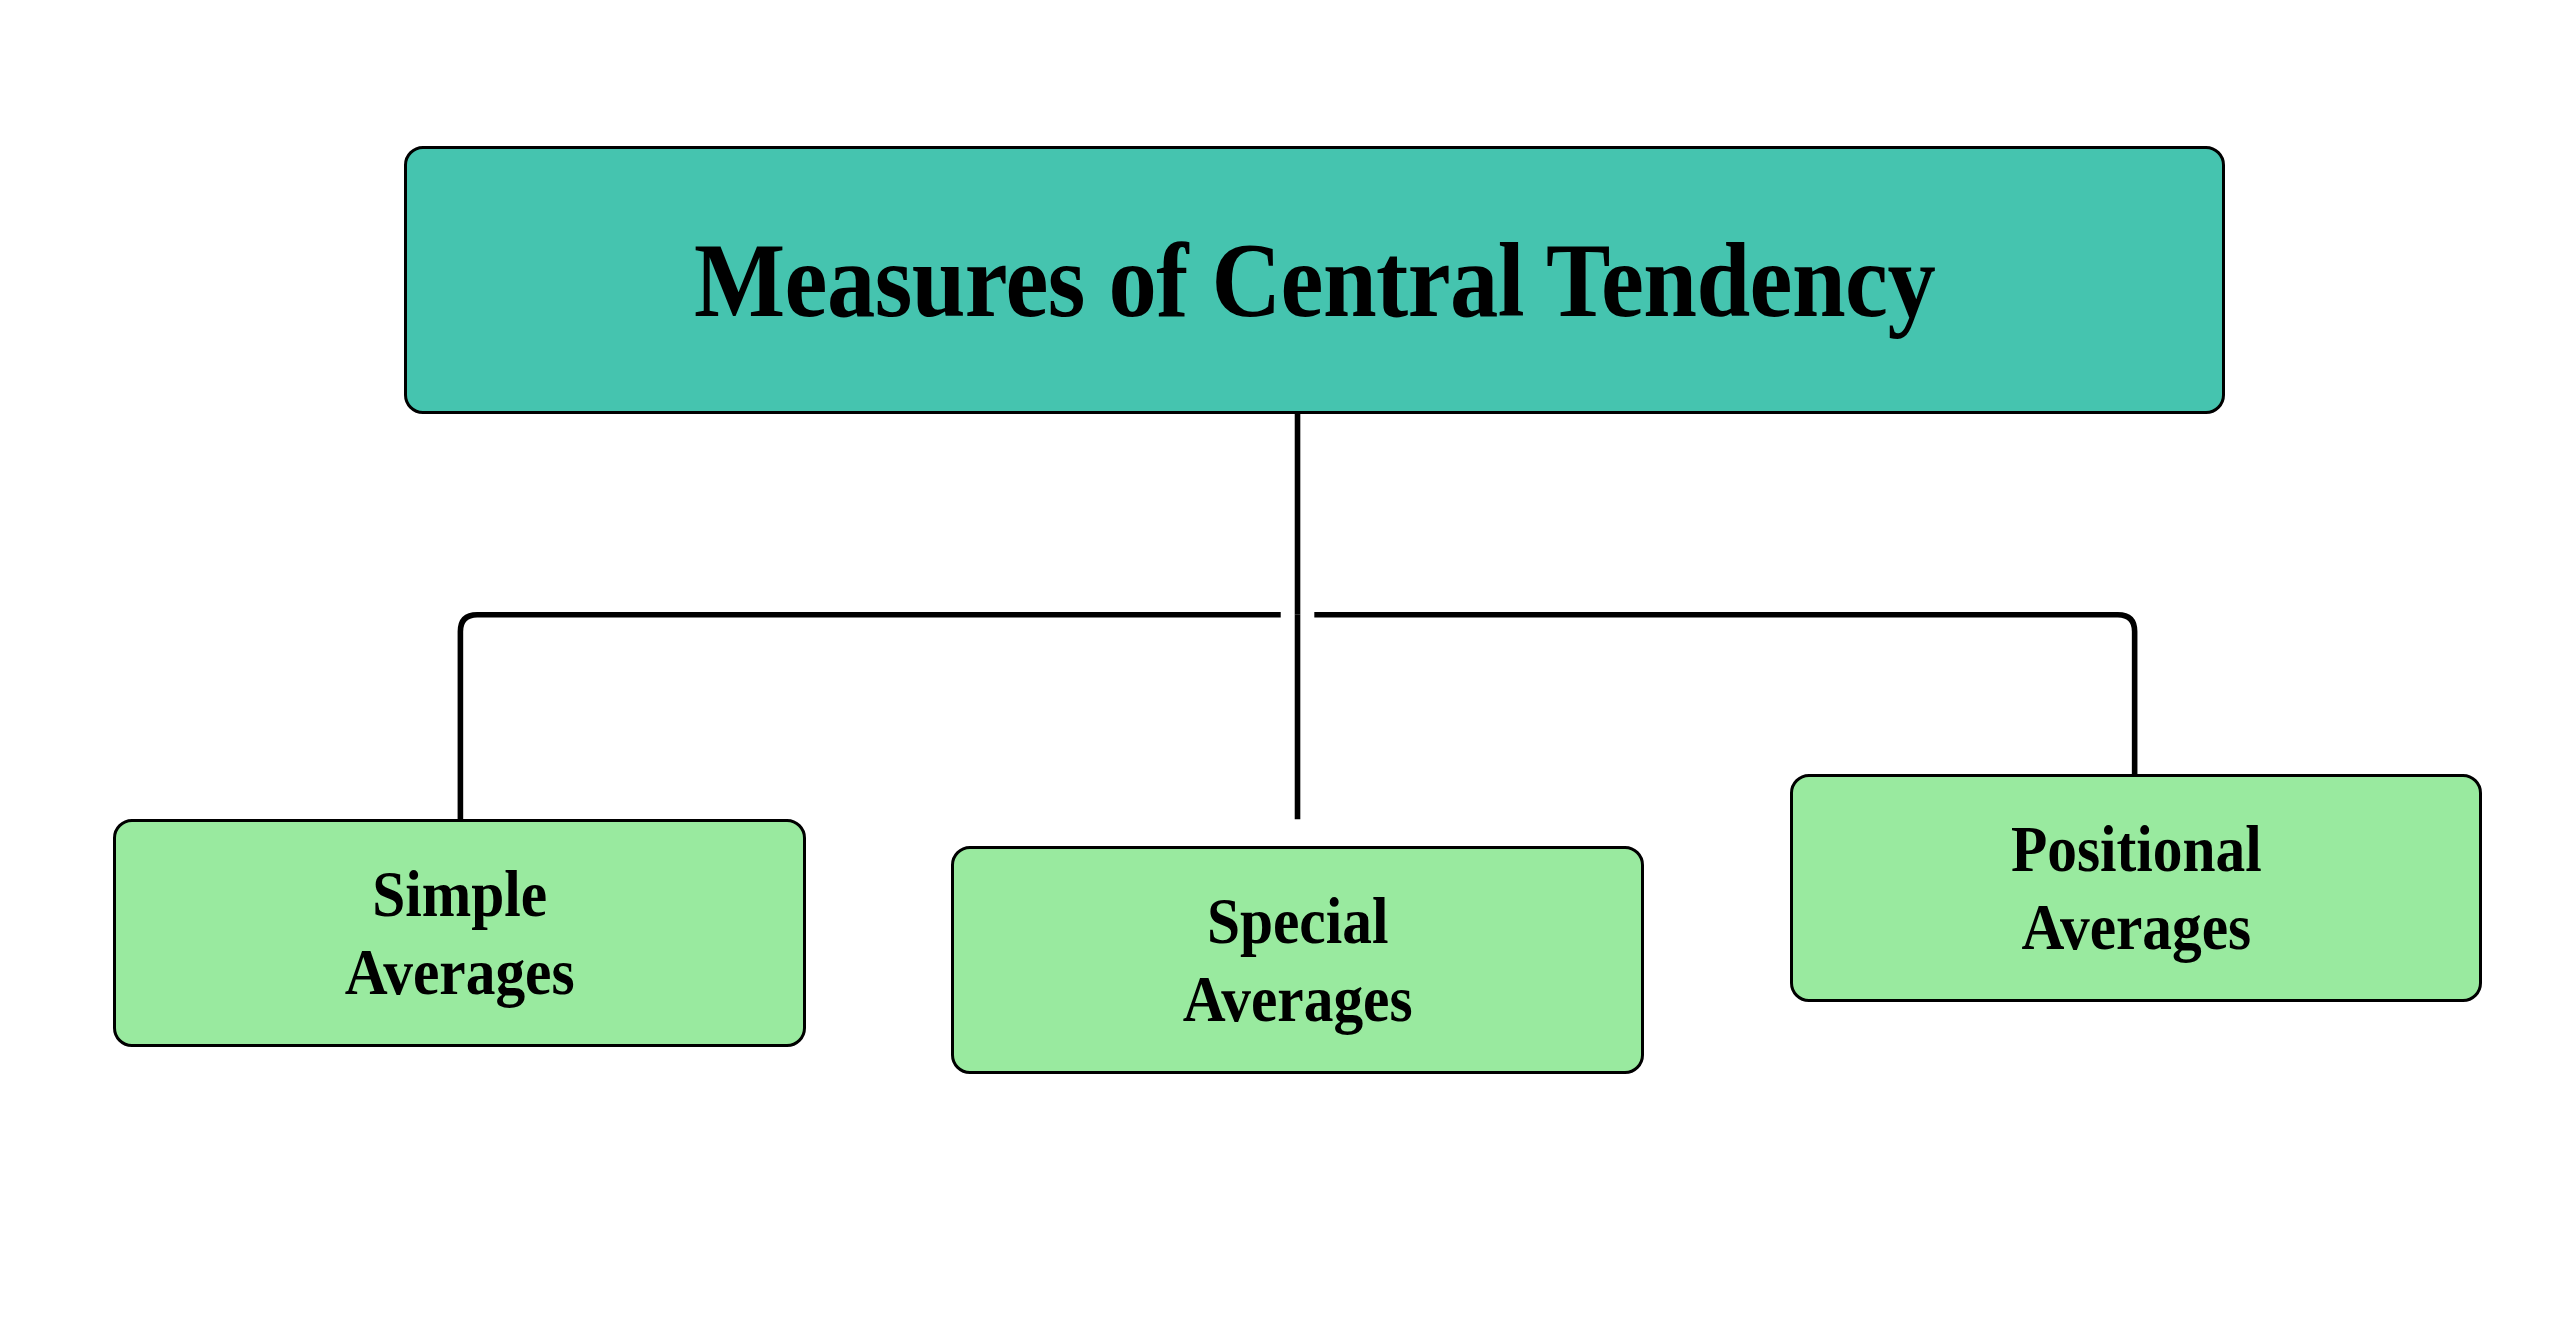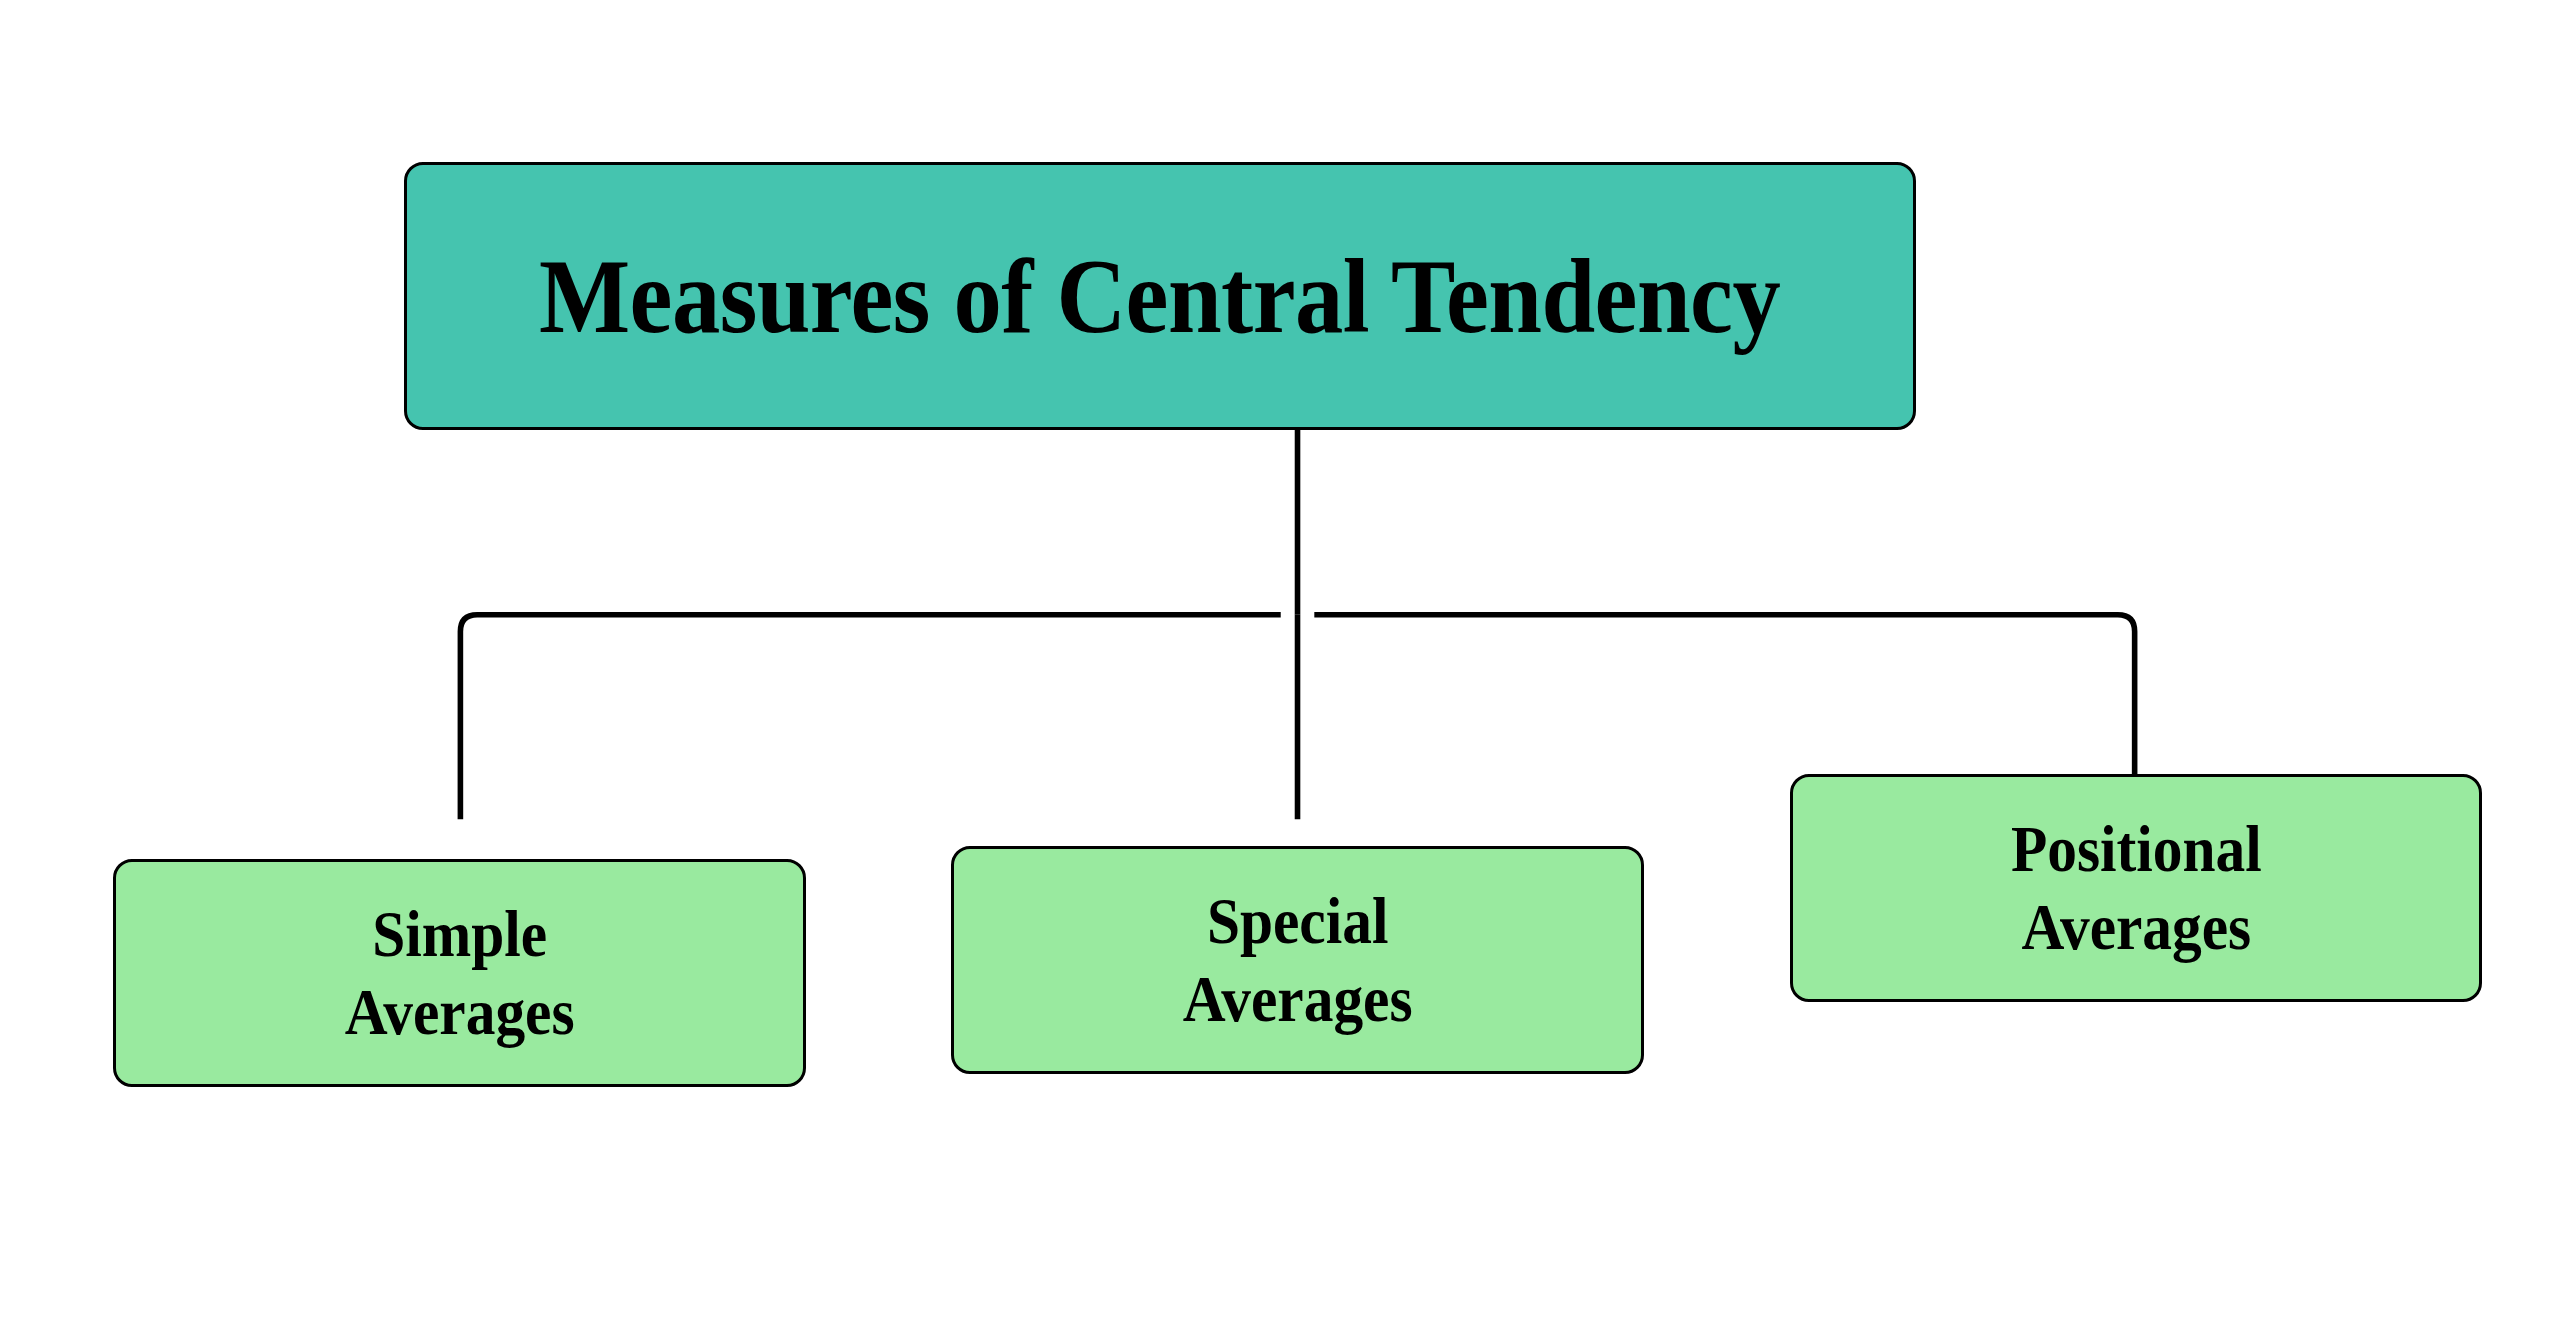--- a/index.html
+++ b/index.html
@@ -43,22 +43,22 @@
     border-radius: 19px;
     display: flex;
     align-items: center;
     justify-content: center;
     text-align: center;
     color: #000000;
   }
 
   .node-root {
     left: 404px;
-    top: 162px;
-    width: 1512px;
+    top: 146px;
+    width: 1821px;
     height: 268px;
     background: #45c4af;
   }
 
   .node-root .node-label {
     font-size: 105px;
     font-weight: bold;
     line-height: 1.0;
     letter-spacing: -0.6px;
     transform: scaleX(0.92);
@@ -71,21 +71,21 @@
   }
 
   .node-child .node-label {
     font-size: 66px;
     font-weight: bold;
     line-height: 1.18;
     transform: scaleX(0.90);
     white-space: pre-line;
   }
 
-  .node-simple   { left: 113px;  top: 819px; width: 693px; margin-top: 40px; }
+  .node-simple   { left: 113px;  top: 819px; width: 693px; }
   .node-special  { left: 951px; top: 846px; width: 693px; }
   .node-positional { left: 1790px; top: 774px; width: 692px; }
 </style>
 </head>
 <body>
 
 <div id="diagram-canvas">
 
   <svg id="connector-layer" viewBox="0 0 4600 2377" width="2576" height="1331" xmlns="http://www.w3.org/2000/svg">
     <g fill="none" stroke="#000000" stroke-width="10" stroke-linecap="butt" stroke-linejoin="round">

